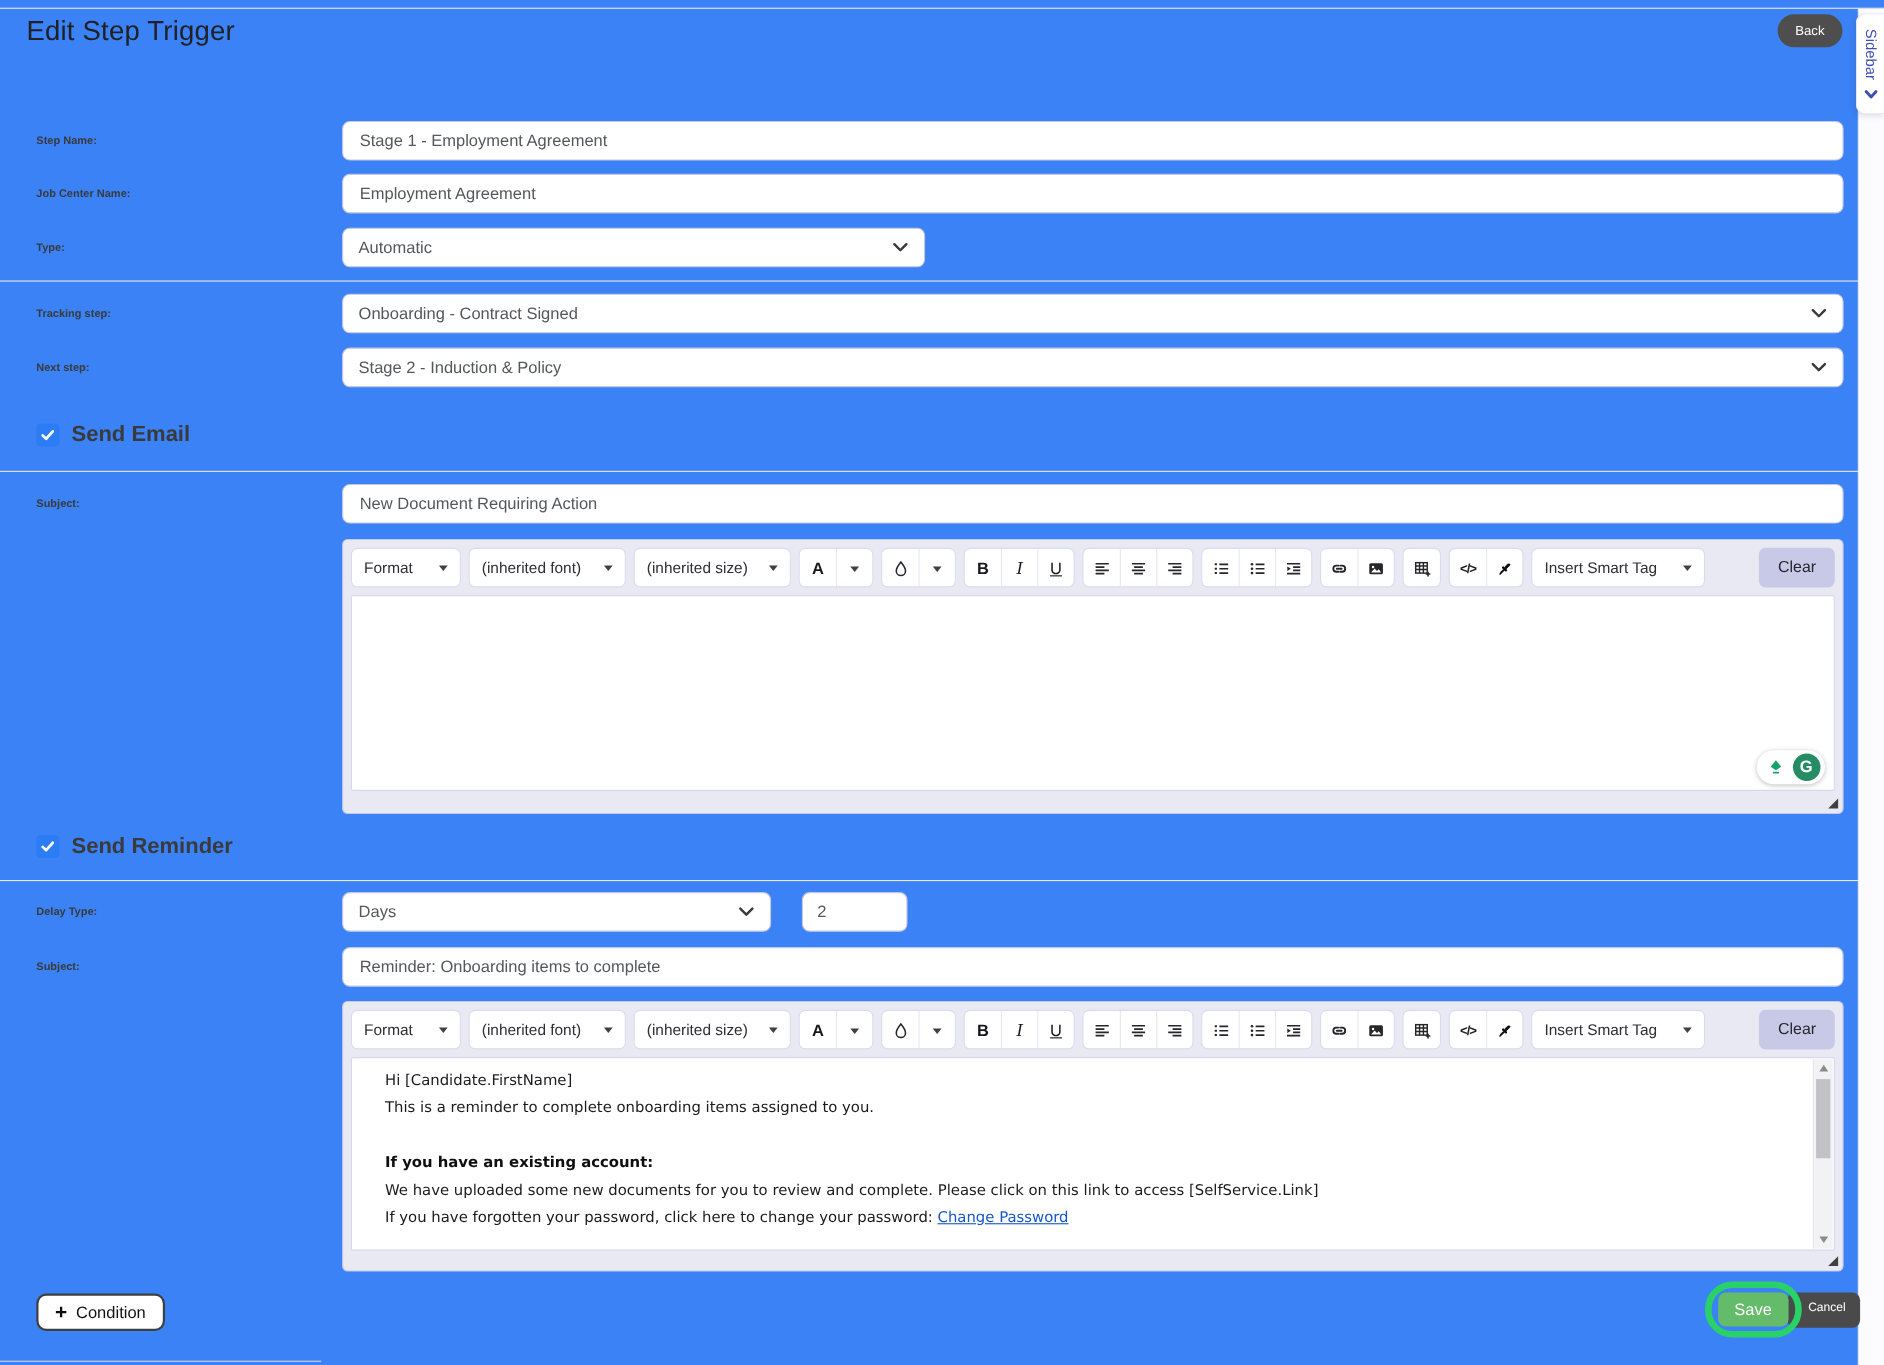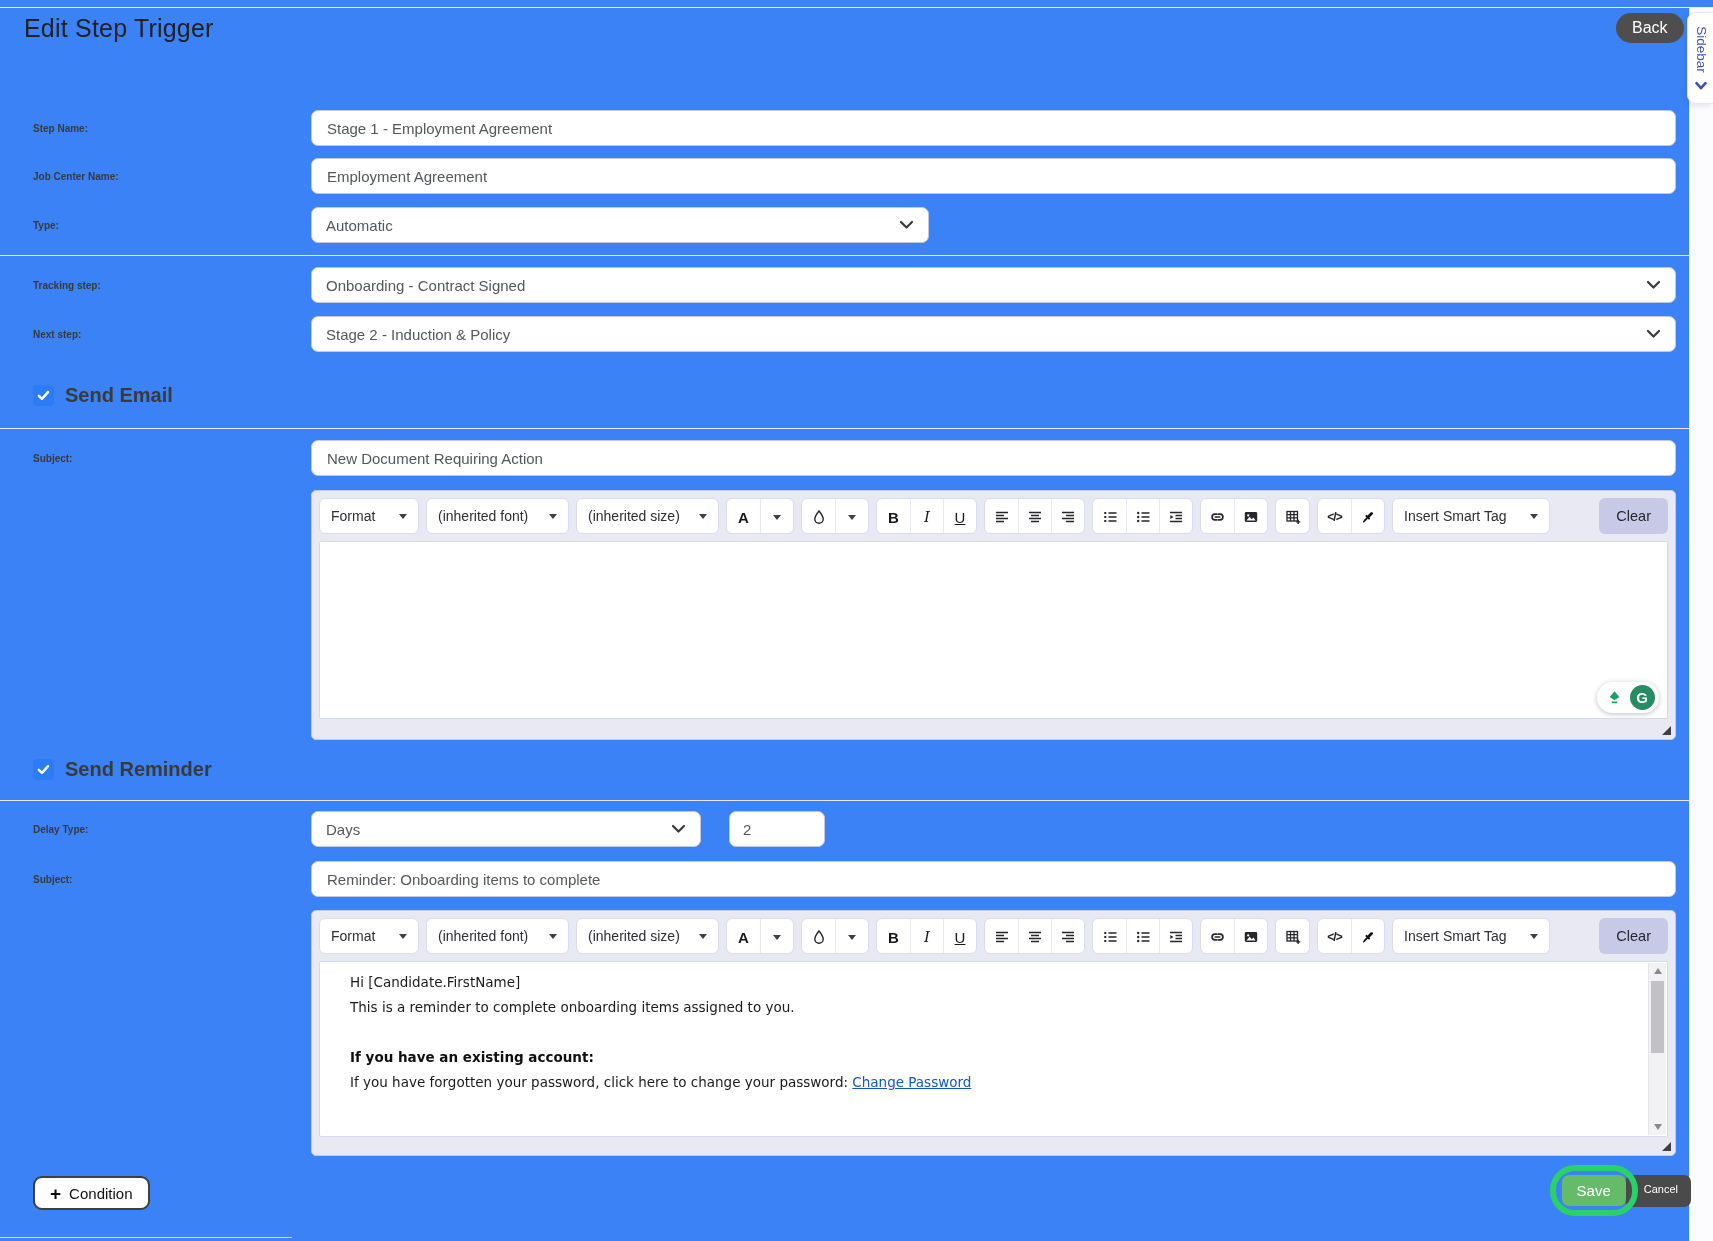--- a/index.html
+++ b/index.html
@@ -1,21 +1,21 @@
 <!DOCTYPE html>
 <html><head>
 <meta charset="utf-8">
 <style>
   html,body{margin:0;padding:0;background:#fff;}
   .page{position:relative;width:1713px;height:1241px;background:#3b82f6;overflow:hidden;
         font-family:"Liberation Sans",sans-serif;color:#333;}
   .top-line{position:absolute;top:7px;left:0;width:1713px;height:1px;background:#ededf3;}
   .title{position:absolute;top:14px;left:24px;margin:0;font-size:25px;font-weight:500;color:#212124;letter-spacing:.2px;}
   .back-btn{position:absolute;top:13px;left:1616px;height:30px;padding:0 16px;background:#4e4e4e;color:#fff;
-            border:none;border-radius:16px;font-size:16px;font-family:inherit;cursor:pointer;}
+            border:none;border-radius:16px;font-size:12px;font-family:inherit;cursor:pointer;}
   .right-rail{position:absolute;top:8px;right:0;width:23px;height:1233px;background:#fcfcfe;border-left:1px solid #e4e4ee;}
   .sidebar-tab{position:absolute;top:12px;right:0;width:25px;height:90px;background:#fff;border:1px solid #e6e6f0;
                border-right:none;border-radius:9px 0 0 9px;box-shadow:-2px 2px 5px rgba(60,60,110,.12);cursor:pointer;}
   .sidebar-inner{position:absolute;left:50%;top:50%;transform:translate(-50%,-50%) rotate(90deg);
                  display:flex;align-items:center;gap:7px;color:#3d4eb8;font-size:13.5px;font-weight:500;white-space:nowrap;}
   .divider{position:absolute;left:0;width:1690px;height:1px;background:#e9e9f0;}
   .frow{position:absolute;left:33px;width:1643px;display:flex;align-items:center;height:36px;}
   .flabel{width:278px;font-size:10px;font-weight:700;color:#3a3a3a;flex:none;}
   .finput{flex:1;height:36px;border:1px solid #c4c7e3;border-radius:7px;padding:0 15px;font-size:15px;color:#54575c;
           font-family:inherit;box-sizing:border-box;background:#fff;outline:none;}
@@ -94,21 +94,21 @@
     <input class="finput" value="Stage 1 - Employment Agreement" style="">
   </div>
 
   <div class="frow" style="top:158px">
     <label class="flabel">Job Center Name:</label>
     <input class="finput" value="Employment Agreement" style="">
   </div>
 
   <div class="frow" style="top:207px">
     <label class="flabel">Type:</label>
-    <div class="fselect" style="width:618px">
+    <div class="fselect" style="width:530px">
       <span>Automatic</span>
       <svg width="15" height="10" viewBox="0 0 15 10">
         <path d="M2 2 L7.5 7.5 L13 2" stroke="#3a3a3c" stroke-width="2.2" fill="none" stroke-linecap="round" stroke-linejoin="round"></path>
         </svg>
     </div>
   </div>
 
   <div class="divider" style="top:255px"></div>
 
   <div class="frow" style="top:267px">
@@ -451,20 +451,21 @@
     <span class="caret"></span>
   </div>
   <button class="tb-clear">Clear</button>
 </div>
     <div class="ed-content" style="height:174px">
       <div class="ed-text">
         <p>Hi [Candidate.FirstName]</p>
         <p>This is a reminder to complete onboarding items assigned to you.</p>
         <p class="blank"></p>
         <p class="b">If you have an existing account:</p>
+        <p>We have uploaded some new documents for you to review and complete. Please click on this link to access [SelfService.Link]</p>
         <p><span>If you have forgotten your password, click here to change your password: </span><a class="cp-link">Change Password</a></p>
       </div>
       <div class="sbar">
         <div class="sb-btn">
             <span class="tri-up"></span>
           </div>
         <div class="sb-thumb"></div>
         <div class="sb-btn sb-down">
             <span class="tri-down"></span>
           </div>

